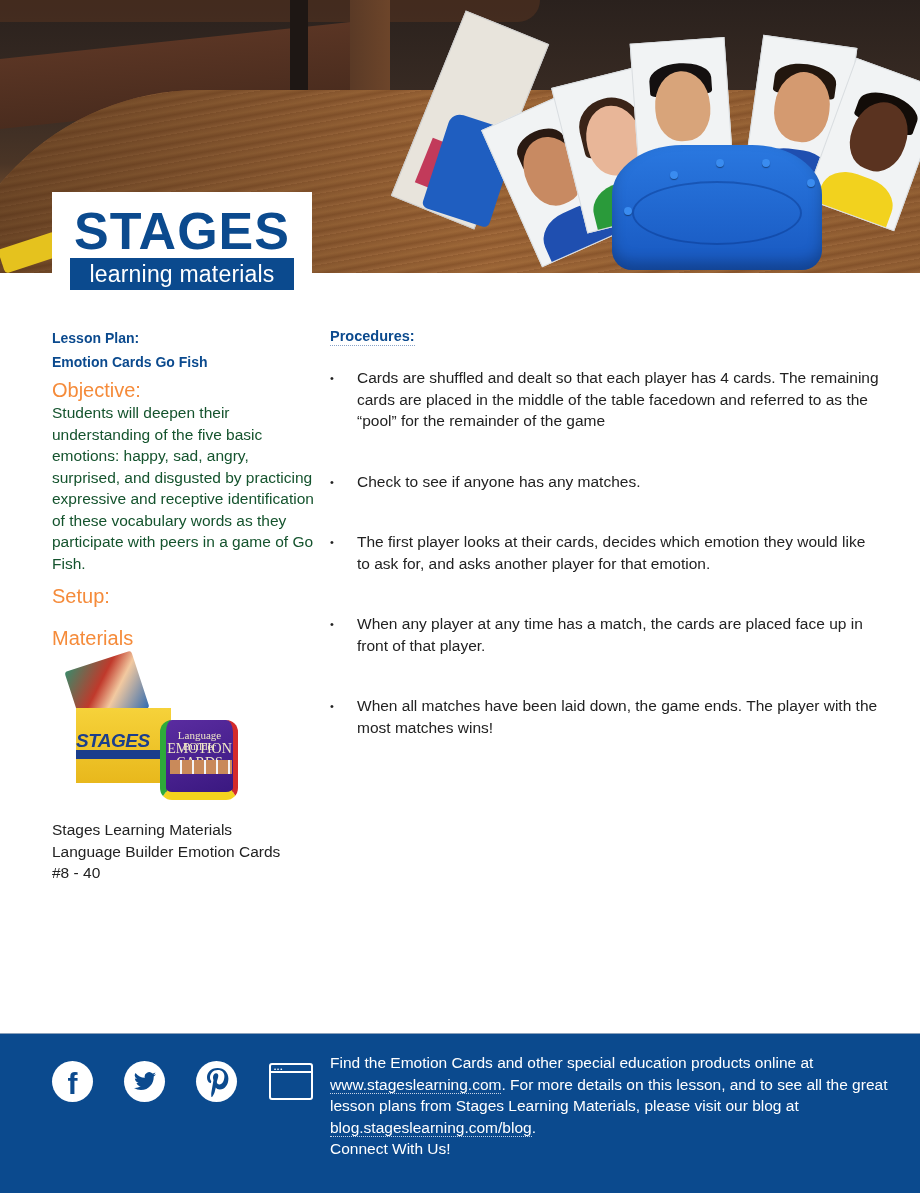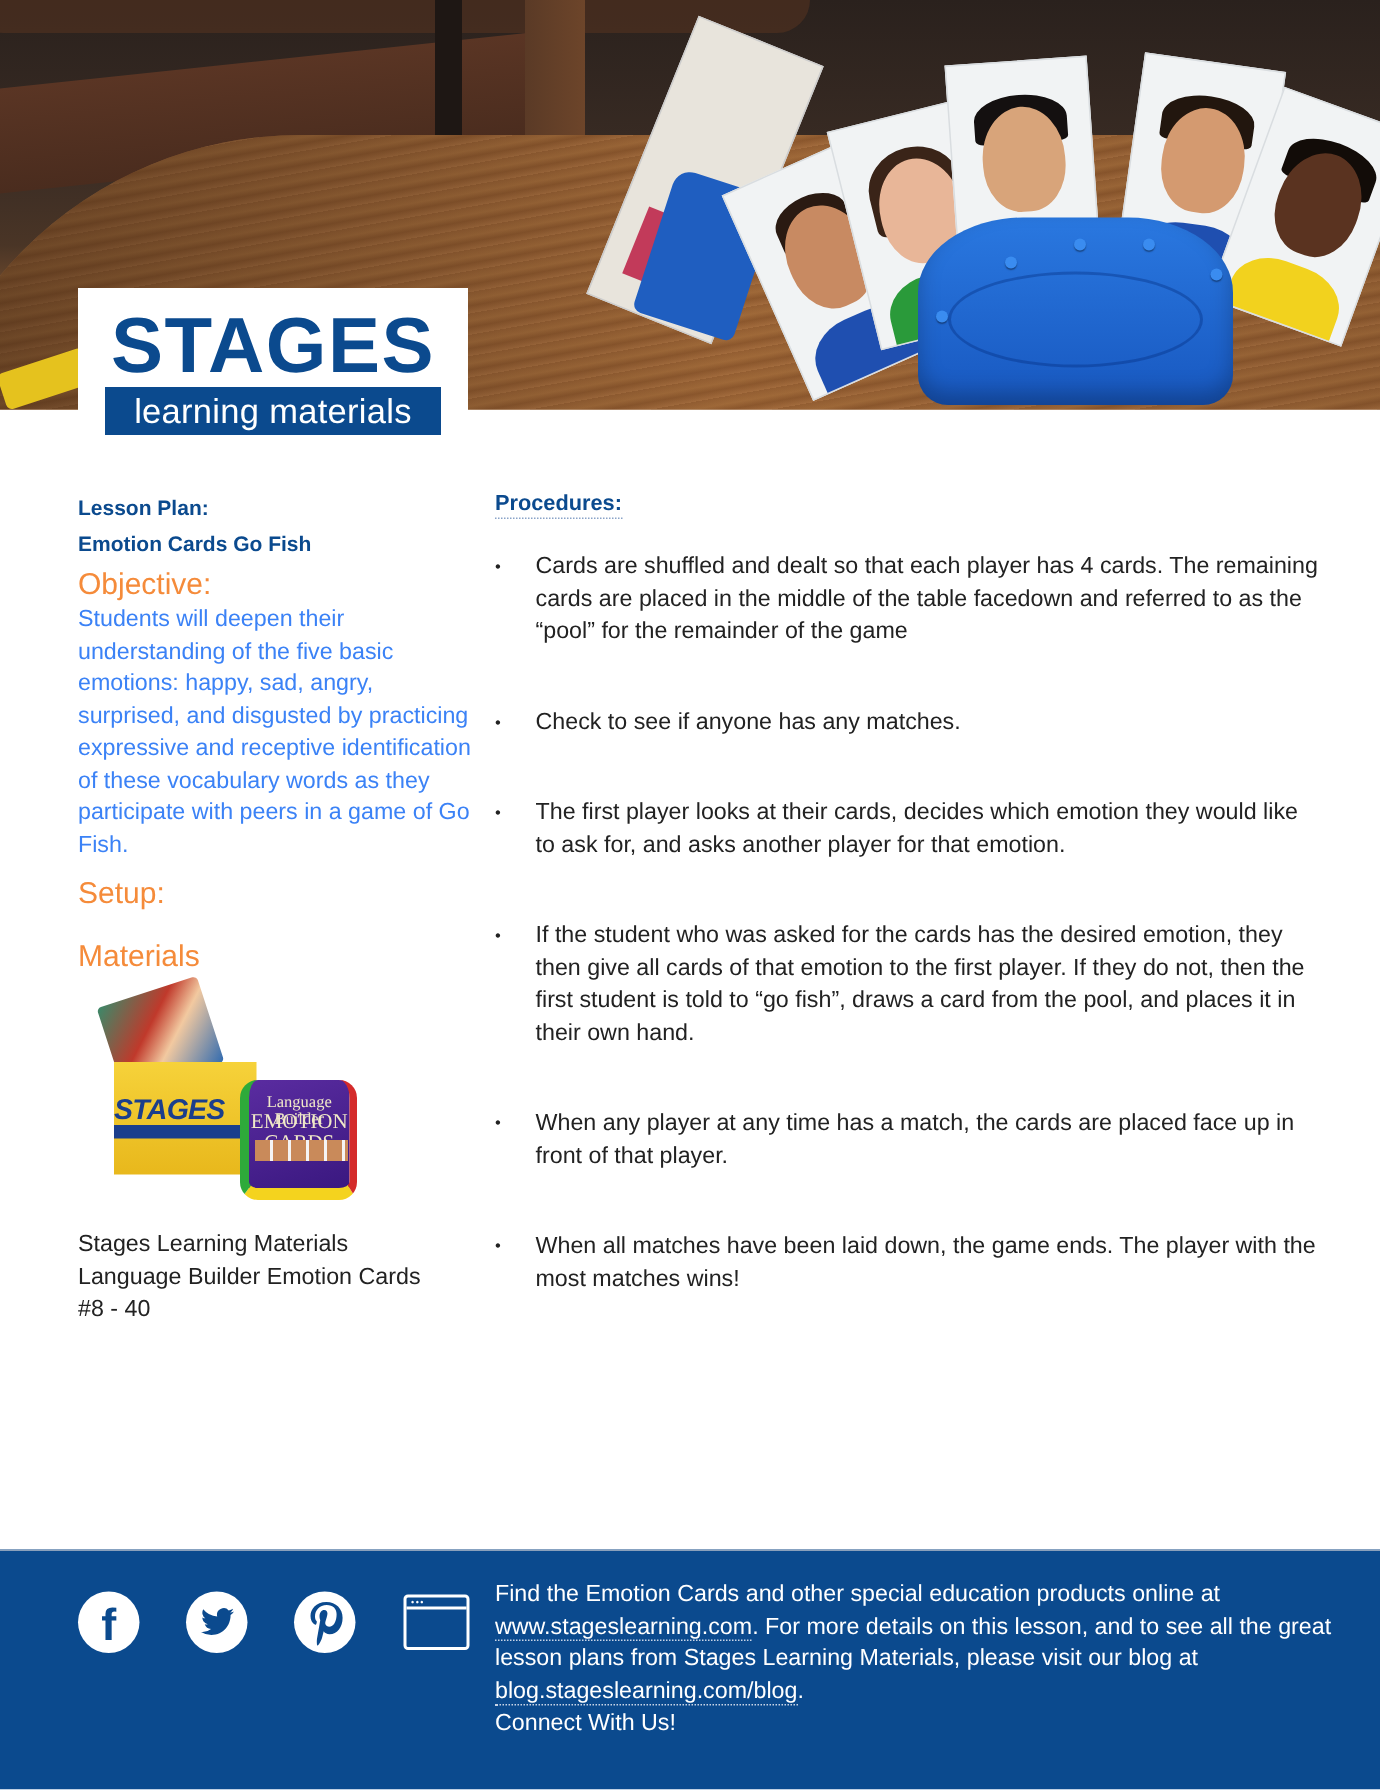--- a/index.html
+++ b/index.html
@@ -33,21 +33,21 @@
 
   
   .logo { position: absolute; left: 52px; top: 192px; width: 260px; height: 112px; background: #fff; padding: 16px 18px 0 18px; }
   .logo .stages { font-family: "Liberation Sans", sans-serif; font-weight: bold; color: #0b4a8e; font-size: 52px; line-height: 46px; letter-spacing: 1px; display: block; width: 224px; text-align: center; }
   .logo .sub { display: block; width: 224px; margin-top: 4px; background: #0b4a8e; color: #fff; font-size: 23px; line-height: 32px; text-align: center; letter-spacing: .2px; }
 
   
   .left { position: absolute; left: 52px; top: 326px; width: 265px; }
   .lp-title { color: #0b4a8e; font-weight: bold; font-size: 14px; line-height: 24px; }
   .section-h { color: #f58b3a; font-size: 20px; line-height: 24px; font-weight: normal; }
-  .body-txt { font-size: 15.5px; line-height: 21.5px; color: #3b82f6; }
+  .body-txt { font-size: 15.5px; line-height: 21.5px; color: #14532d; }
   .objective-h { margin-top: 4px; }
   .setup-h { margin-top: 10px; }
   .setup-list { list-style: none; margin-top: 1px; }
   .setup-list li { position: relative; padding-left: 14px; font-size: 15.5px; line-height: 21px; }
   .setup-list li::before { content: "\2022"; position: absolute; left: 1px; top: 0; font-size: 12px; }
   .setup-list li + li { margin-top: 13px; }
   .materials-h { margin-top: 18px; }
   .product-img { position: relative; width: 175px; height: 145px; margin-top: 10px; margin-left: 10px; }
   .product-img .cards { position: absolute; left: 10px; top: 0px; width: 70px; height: 60px; transform: rotate(-18deg);
     background: linear-gradient(135deg,#3a8a6a 0%,#c0392b 40%,#f2c9a0 60%,#2f6ab0 100%); border-radius: 3px; }
@@ -167,21 +167,20 @@
     <div>#8 - 40</div>
   </div>
 </div>
 
 <div class="right">
   <div class="proc-h">Procedures:</div>
   <ul class="proc-list">
     <li>Cards are shuffled and dealt so that each player has 4 cards. The remaining cards are placed in the middle of the table facedown and referred to as the “pool” for the remainder of the game</li>
     <li class="gap-lg">Check to see if anyone has any matches.</li>
     <li class="gap-lg">The first player looks at their cards, decides which emotion they would like to ask for, and asks another player for that emotion.</li>
-    <li class="gap-lg">If the student who was asked for the cards has the desired emotion, they then give all cards of that emotion to the first player. If they do not, then the first student is told to “go fish”, draws a card from the pool, and places it in their own hand.</li>
     <li class="gap-lg">When any player at any time has a match, the cards are placed face up in front of that player.</li>
     <li class="gap-lg">When all matches have been laid down, the game ends. The player with the most matches wins!</li>
   </ul>
 </div>
 
 <div class="footer">
   <div class="social">
     <div class="circle fb">
         <span>f</span>
       </div>

